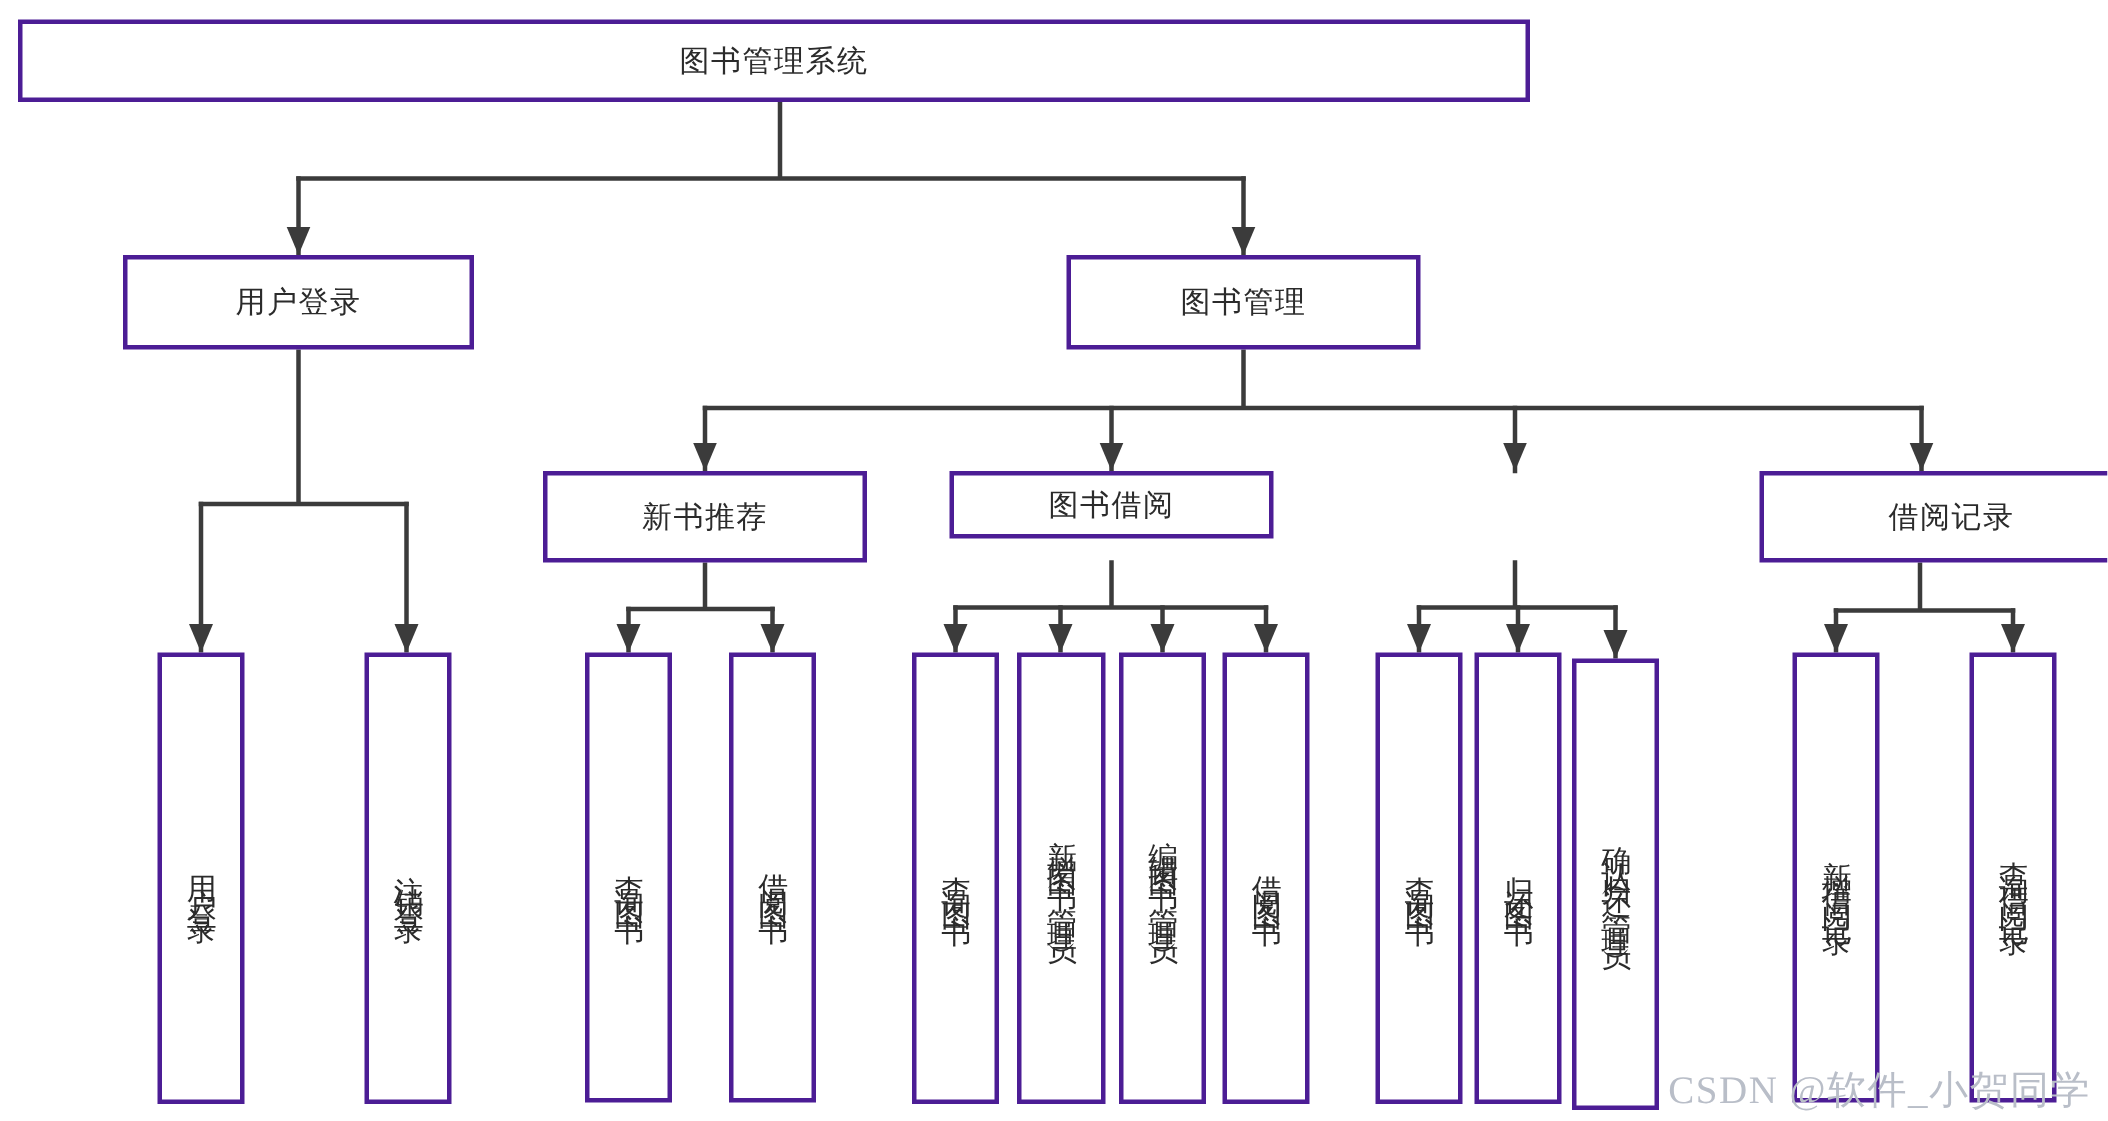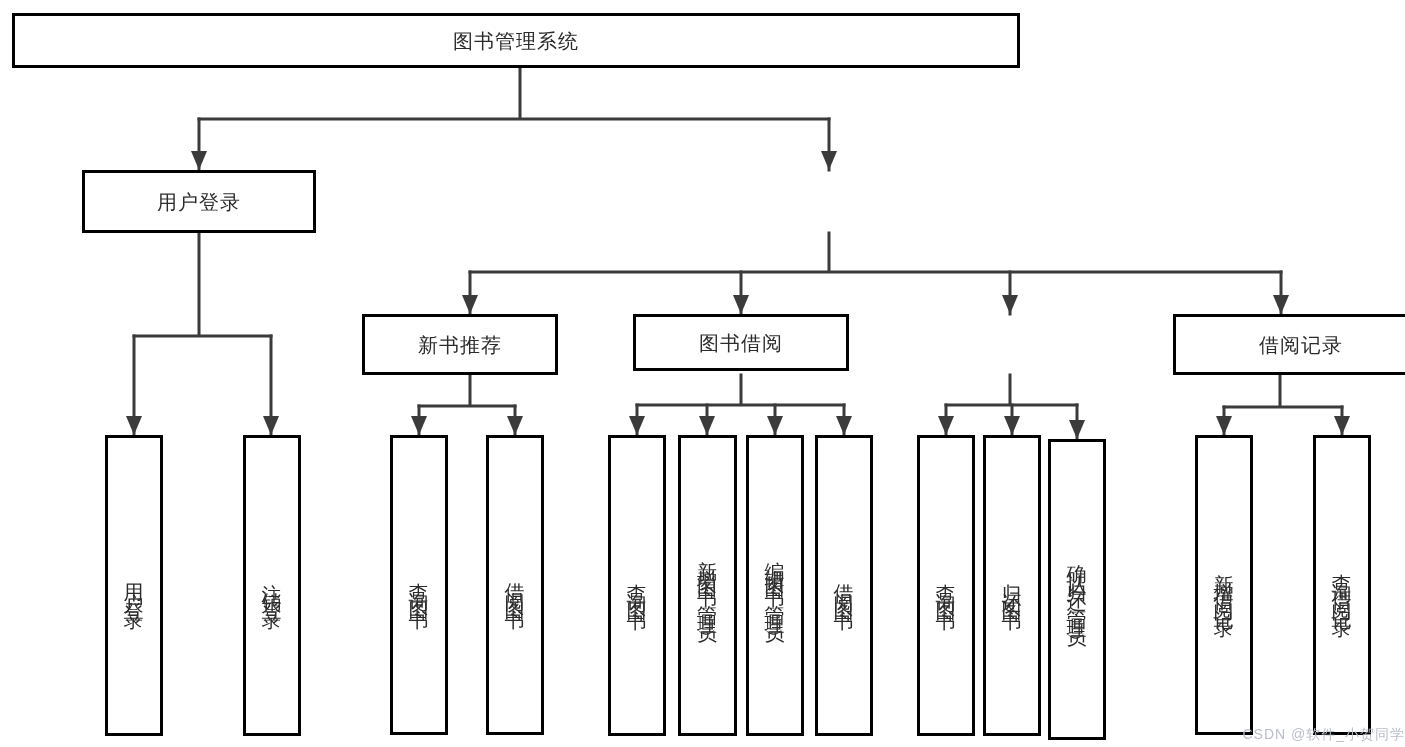--- a/index.html
+++ b/index.html
@@ -10,65 +10,66 @@
     font-family:"Liberation Sans","DejaVu Sans",sans-serif;
     overflow:hidden;
   }
   #wires{position:absolute;left:0;top:0;width:1405px;height:747px;}
   .ln{stroke:#3b3b3b;stroke-width:3;fill:none;stroke-linecap:square;}
   .arrow{marker-end:url(#arr);}
   .node{
     position:absolute;
     box-sizing:border-box;
     background:#ffffff;
-    border:3px solid #000000;
+    border:3px solid #4c1d95;
     display:flex;
     align-items:center;
     justify-content:center;
     color:#2b2b2b;
     font-size:20px;
     letter-spacing:1px;
     text-align:center;
     line-height:1;
   }
   .node.v{
     writing-mode:vertical-rl;
     text-orientation:mixed;
     letter-spacing:0.45em;
     font-size:20px;
     padding:6px 0;
   }
   
   #n-root        {left:12px;  top:13px;  width:1008px; height:55px;}
   #n-user-login  {left:82px;  top:170px; width:234px;  height:63px;}
   #n-book-mgmt   {left:711px; top:170px; width:236px;  height:63px;}
-  #n-new-rec     {left:362px; top:314px; width:196px;  height:61px;}
-  #n-book-borrow {left:633px; top:314px; width:216px;  height:57px;}
+  #n-new-rec     {left:362px; top:314px; width:216px;  height:61px;}
+  #n-book-borrow {left:633px; top:314px; width:216px;  height:45px;}
   #n-current     {left:903px; top:314px; width:215px;  height:61px;}
   #n-records     {left:1173px;top:314px; width:256px;  height:61px;}
   #n-a1{left:105px; top:435px;width:58px;height:301px;}
   #n-a2{left:243px; top:435px;width:58px;height:301px;}
   #n-b1{left:390px; top:435px;width:58px;height:300px;}
   #n-b2{left:486px; top:435px;width:58px;height:300px;}
   #n-c1{left:608px; top:435px;width:58px;height:301px;}
   #n-c2{left:678px; top:435px;width:59px;height:301px;}
   #n-c3{left:746px; top:435px;width:58px;height:301px;}
   #n-c4{left:815px; top:435px;width:58px;height:301px;}
   #n-d1{left:917px; top:435px;width:58px;height:301px;}
   #n-d2{left:983px; top:435px;width:58px;height:301px;}
   #n-d3{left:1048px;top:439px;width:58px;height:301px;}
   #n-e1{left:1195px;top:435px;width:58px;height:300px;}
   #n-e2{left:1313px;top:435px;width:58px;height:300px;}
   #watermark{
     position:absolute;
-    right:0;bottom:3px;
-    font-size:14px;
+    right:11px;bottom:3px;
+    font-size:26px;
     color:#b9bec8;
     letter-spacing:1px;
     white-space:nowrap;
+    font-family:Liberation Serif, serif;
   }
 </style>
 </head>
 <body>
 
 <div id="stage">
 
   <svg id="wires" viewBox="0 0 1405 747" xmlns="http://www.w3.org/2000/svg">
     <defs>
       <marker id="arr" markerUnits="userSpaceOnUse" markerWidth="20" markerHeight="18" refX="19" refY="8" orient="auto">
@@ -101,20 +102,21 @@
     <path class="ln arrow" d="M946 405 V435"></path>
     <path class="ln arrow" d="M1012 405 V435"></path>
     <path class="ln arrow" d="M1077 405 V439"></path>
     <path class="ln arrow" d="M1224 407 V435"></path>
     <path class="ln arrow" d="M1342 407 V435"></path>
   </svg>
 
   <div class="node" id="n-root">图书管理系统</div>
 
   <div class="node" id="n-user-login">用户登录</div>
+  <div class="node" id="n-book-mgmt">图书管理</div>
 
   <div class="node" id="n-new-rec">新书推荐</div>
   <div class="node" id="n-book-borrow">图书借阅</div>
   <div class="node" id="n-records">借阅记录</div>
 
   <div class="node v" id="n-a1">用户登录</div>
   <div class="node v" id="n-a2">注销登录</div>
 
   <div class="node v" id="n-b1">查询图书</div>
   <div class="node v" id="n-b2">借阅图书</div>

